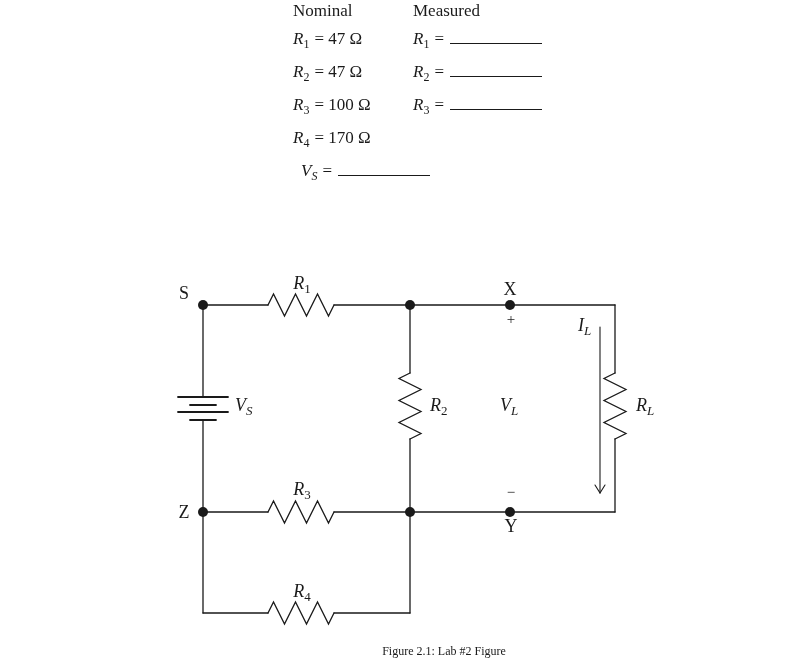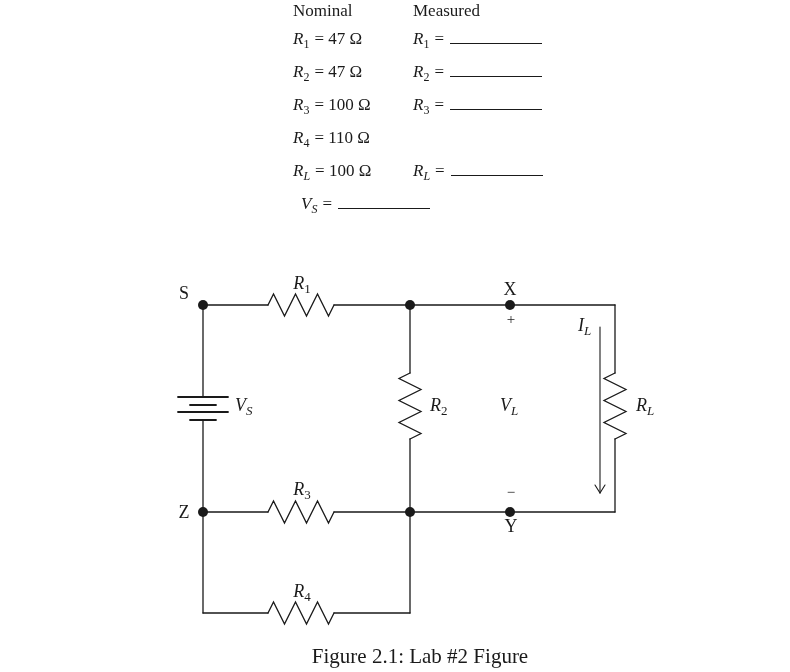--- a/index.html
+++ b/index.html
@@ -29,22 +29,22 @@
   
   .circuit { position:absolute; left:0; top:0; }
   .cnode  { font:18px "Liberation Serif", serif; fill:#1a1a1a; }
   .csign  { font:15px "Liberation Serif", serif; fill:#1a1a1a; }
   .cvar   { font:italic 18px "Liberation Serif", serif; fill:#1a1a1a; }
   .csub   { font:italic 13px "Liberation Serif", serif; fill:#1a1a1a; }
   .csubu  { font:13px "Liberation Serif", serif; fill:#1a1a1a; }
 
   
   .caption {
-    position:absolute; top:644px; left:420px; transform:translateX(-50%);
-    font-size:21px; white-space:nowrap;
+    position:absolute; top:644px; left:444px; transform:translateX(-50%);
+    font-size:12px; white-space:nowrap;
   }
 </style>
 </head>
 <body>
 
 <div class="vtable">
   <div class="vrow vhead">
     <div class="ncell hcell">Nominal</div>
     <div class="mcell hcell" style="">Measured</div>
   </div>
@@ -71,32 +71,24 @@
     <div class="ncell">
       <span class="var"><span>R</span><sub>3</sub></span><span class="rest">= 100 Ω</span>
     </div>
     <div class="mcell">
       <span class="var"><span>R</span><sub>3</sub></span><span class="rest">=</span><span class="blank"></span>
     </div>
   </div>
 
   <div class="vrow">
     <div class="ncell">
-      <span class="var"><span>R</span><sub>4</sub></span><span class="rest">= 110 Ω</span>
+      <span class="var"><span>R</span><sub>4</sub></span><span class="rest">= 170 Ω</span>
     </div>
   </div>
 
-  <div class="vrow">
-    <div class="ncell">
-      <span class="var"><span>R</span><sub class="it">L</sub></span><span class="rest">= 100 Ω</span>
-    </div>
-    <div class="mcell">
-      <span class="var"><span>R</span><sub class="it">L</sub></span><span class="rest">=</span><span class="blank"></span>
-    </div>
-  </div>
 
   <div class="vrow">
     <div class="mcell">
       <span class="var"><span>V</span><sub class="it">S</sub></span><span class="rest">=</span><span class="blank"></span>
     </div>
   </div>
 </div>
 
 <svg class="circuit" width="790" height="672" viewBox="0 0 790 672">
 

